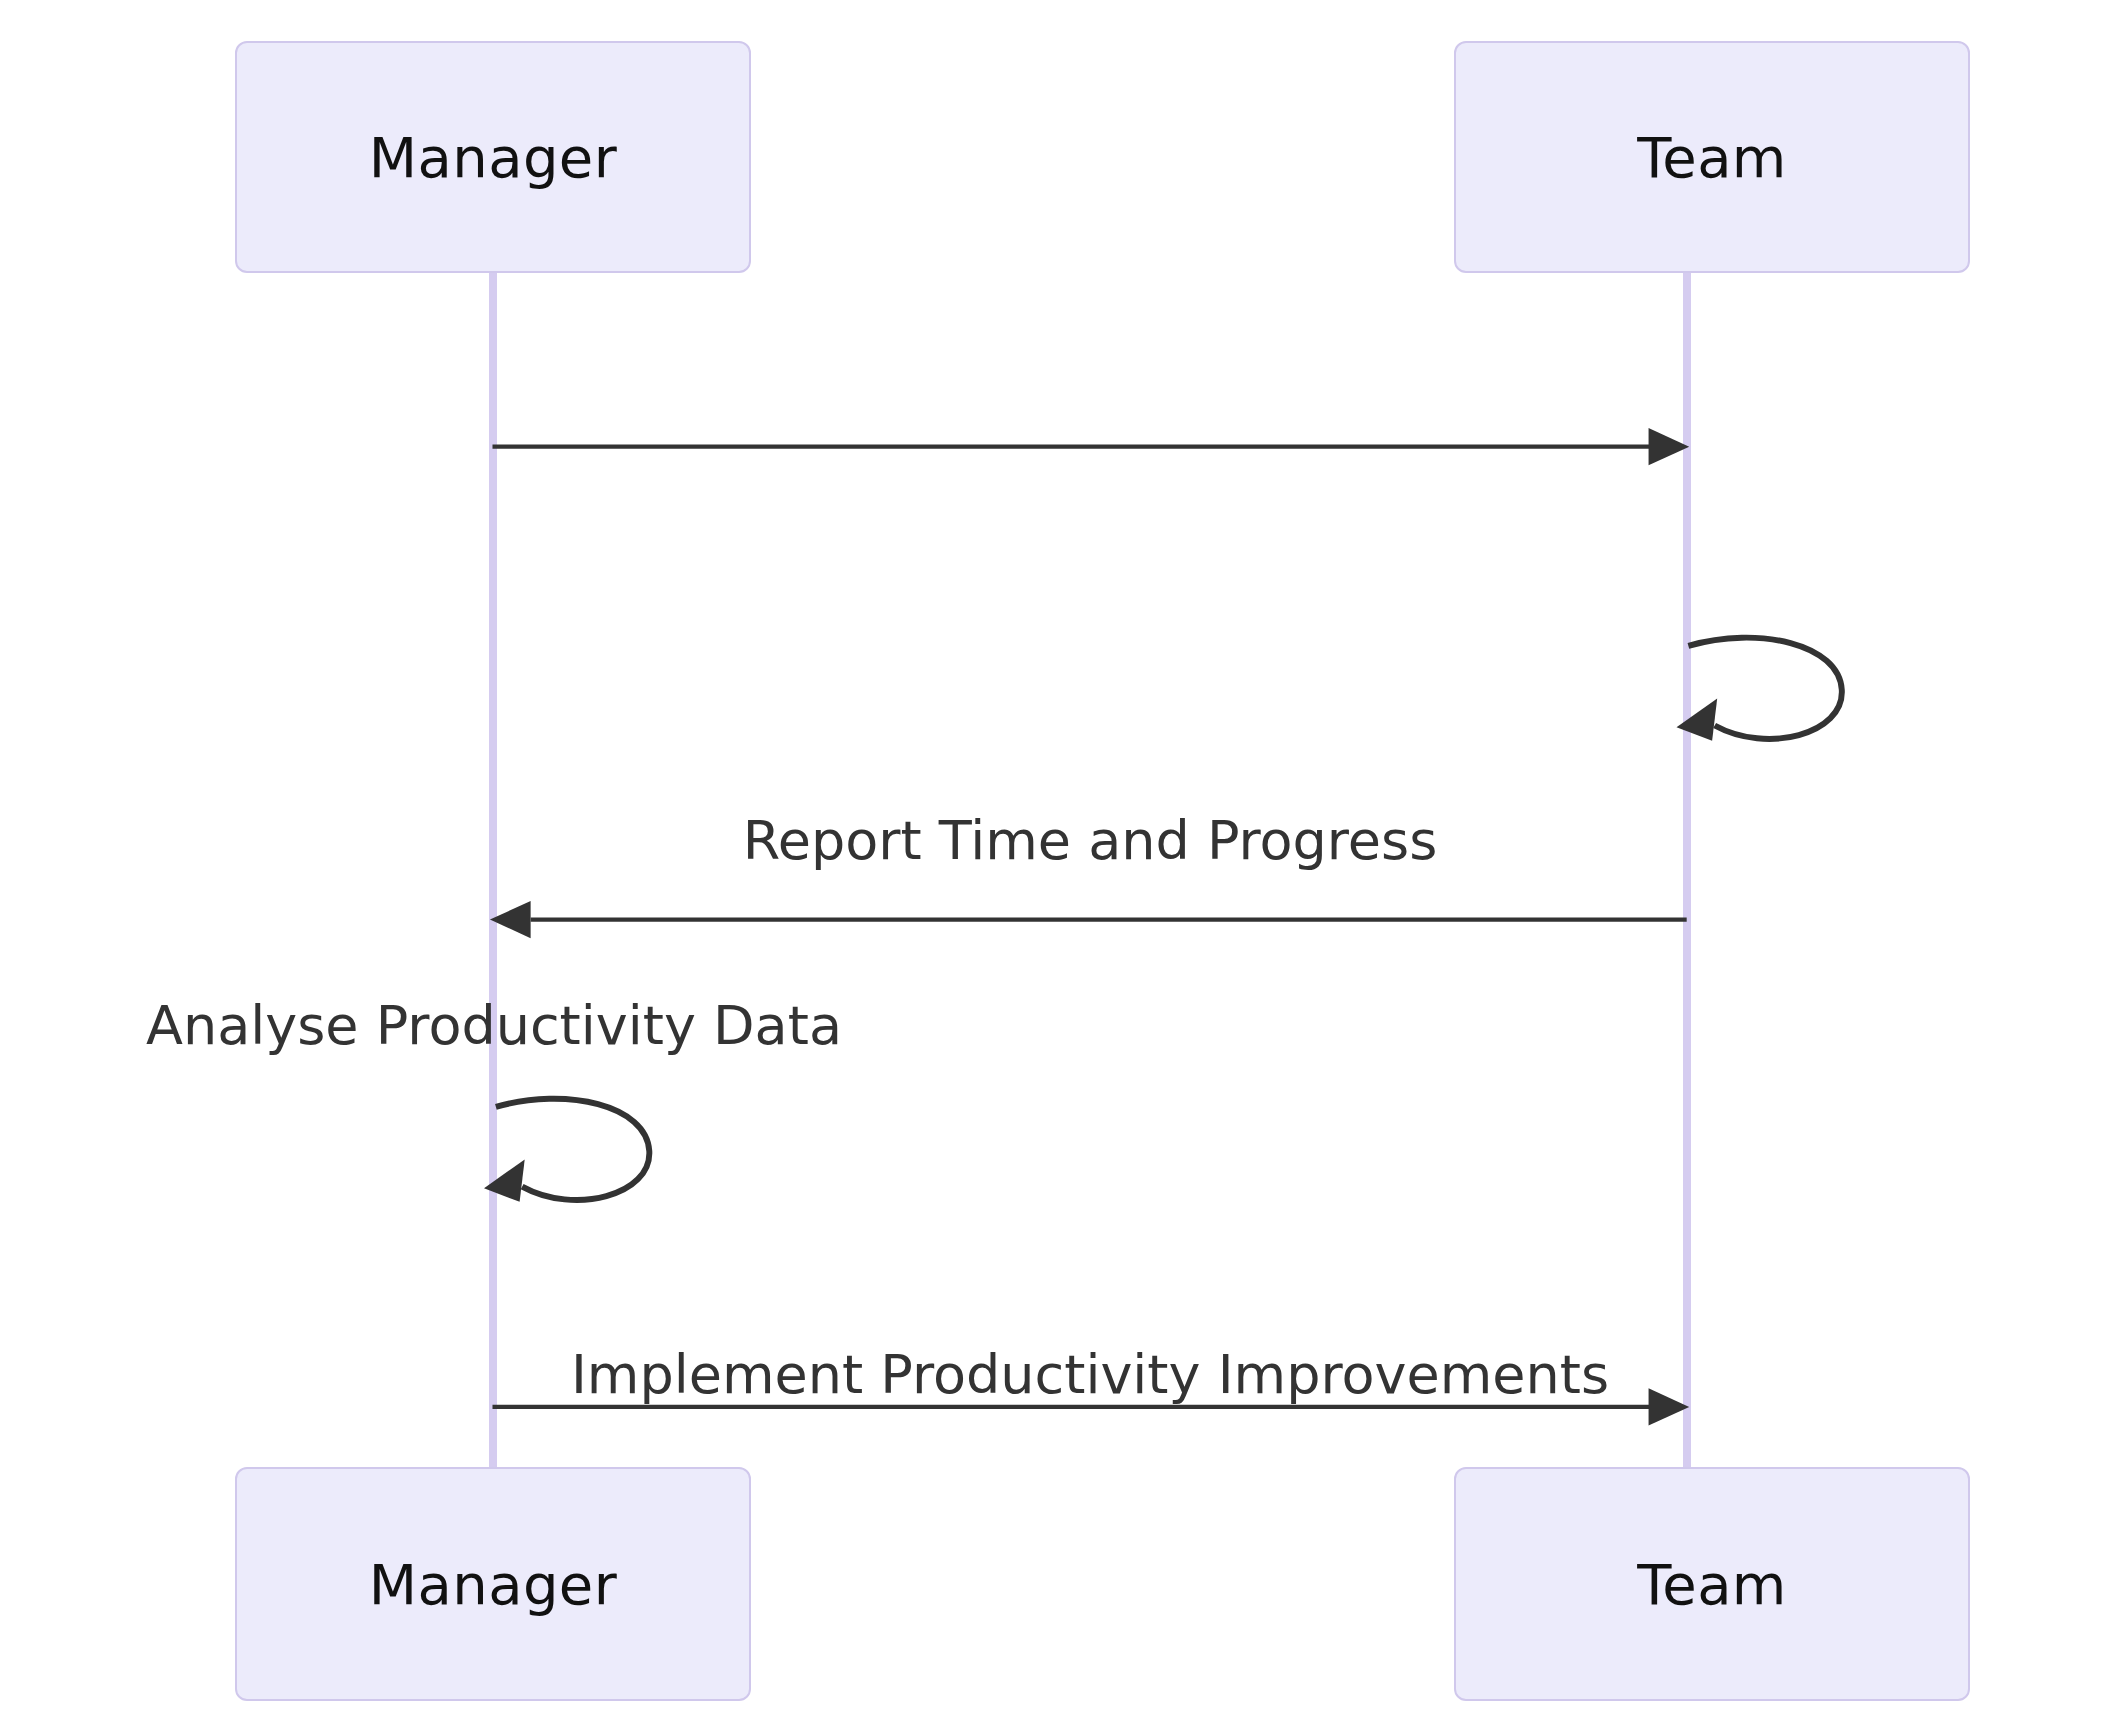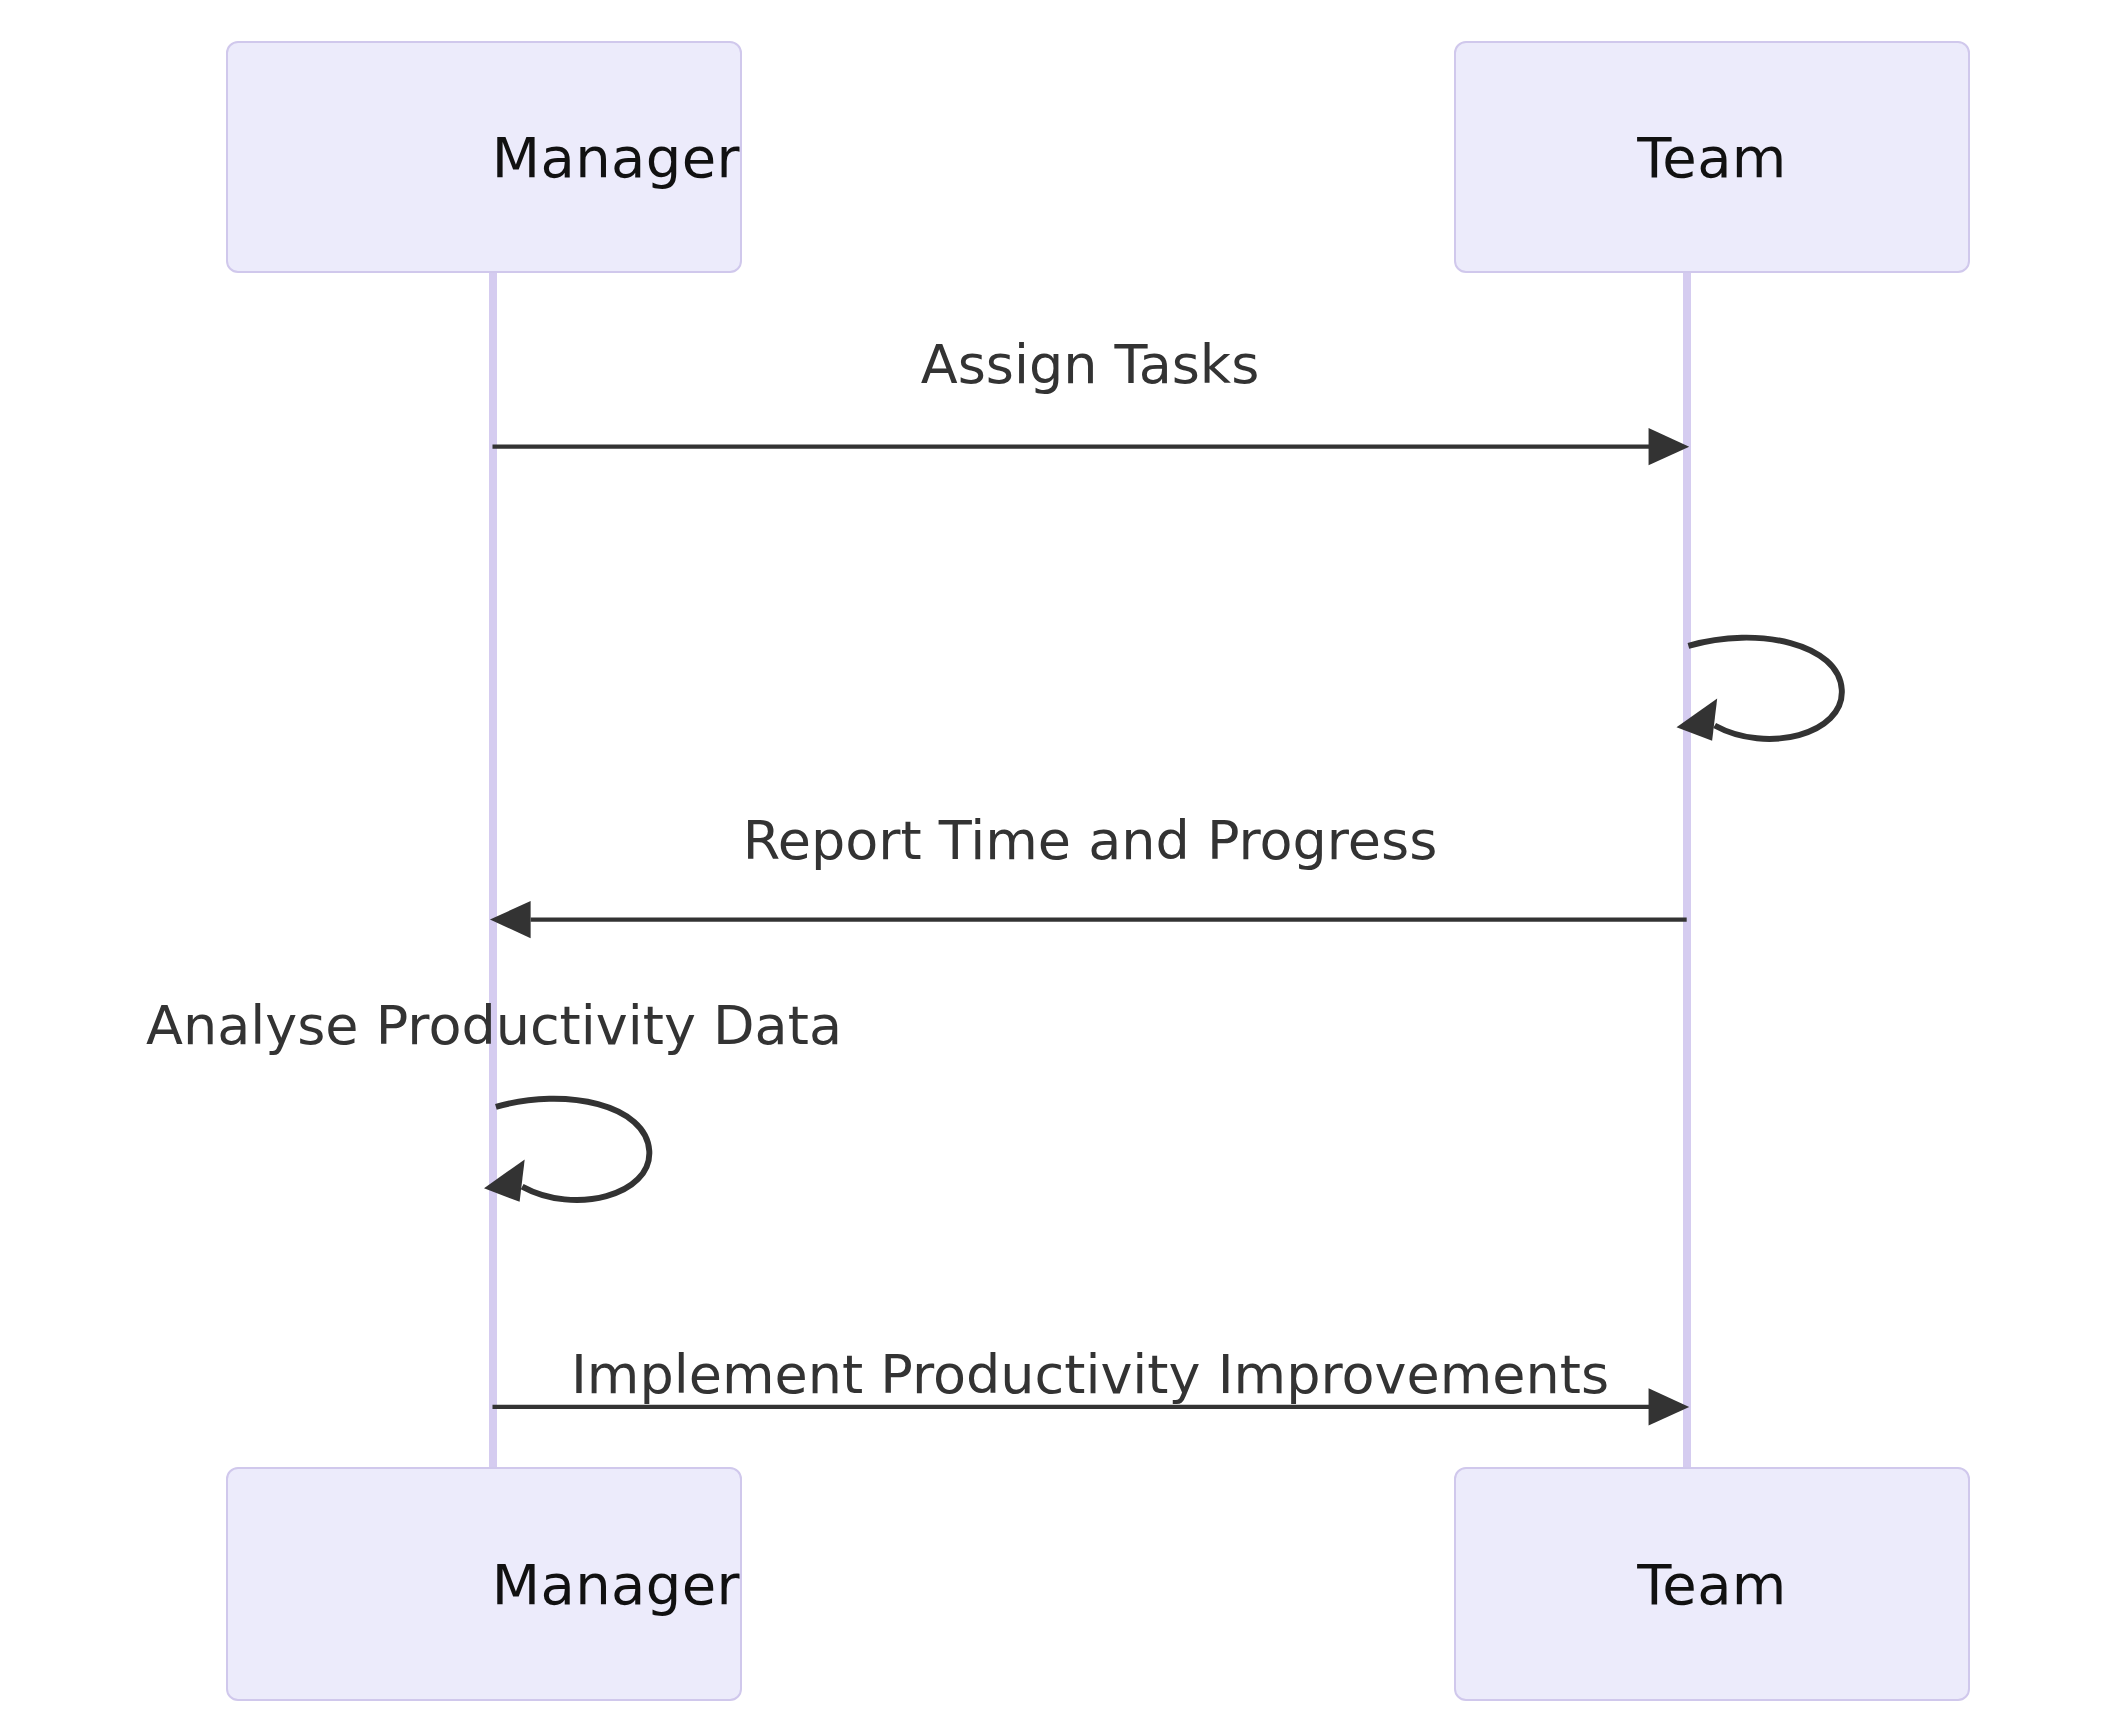--- a/index.html
+++ b/index.html
@@ -29,21 +29,21 @@
     box-sizing: border-box;
     background: var(--actor-fill, #ECEBFB);
     border: 2.5px solid var(--actor-border, #D0C8EC);
     border-radius: 12px;
     display: flex;
     align-items: center;
     justify-content: center;
   }
   .actor-box.top { top: 41px; }
   .actor-box.bottom { top: 1467px; height: 234px; }
-  .actor-box.left { left: 226px; justify-content: flex-end; }
+  .actor-box.left { left: 235px; }
   .actor-box.right { left: 1454px; }
   .actor-box span {
     font-size: 56px;
     color: var(--actor-text, #111111);
     letter-spacing: 0.4px;
   }
   svg.wires {
     position: absolute;
     inset: 0;
     pointer-events: none;
@@ -108,21 +108,20 @@
 
     <g transform="translate(583,1306)">
       <path class="loop-path" d="M 2,0 C 85,-24 180,-2 183,52 C 186,104 95,128 33,94"></path>
       <polygon class="msg-head" points="-12,96 36,62 30,112"></polygon>
     </g>
 
     <line class="msg-line" x1="581" y1="1660" x2="1948" y2="1660"></line>
     <polygon class="msg-head" points="1993,1660 1945,1638 1945,1682"></polygon>
   </svg>
 
-  <div class="msg-label" style="left:1090px; top:331px;">Assign Tasks</div>
 
 
   <div class="msg-label" style="left:1090px; top:807px;">Report Time and Progress</div>
 
   <div class="msg-label" style="left:494px; top:992px;">Analyse Productivity Data</div>
 
   <div class="msg-label" style="left:1090px; top:1341px;">Implement Productivity Improvements</div>
 
 </div>
 

